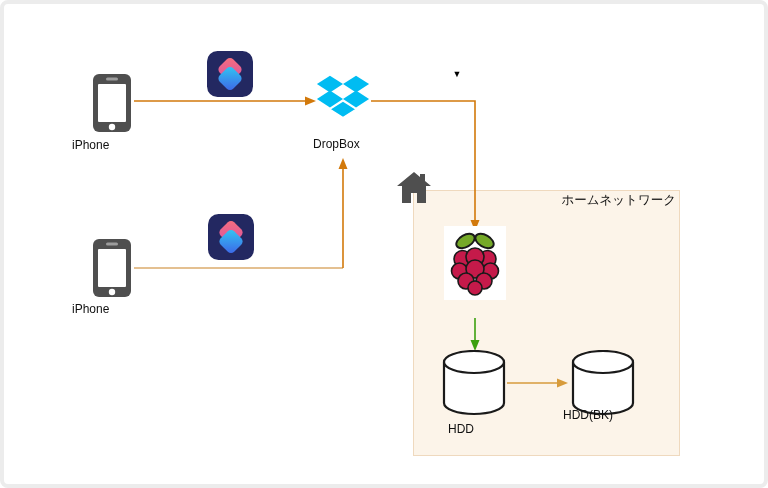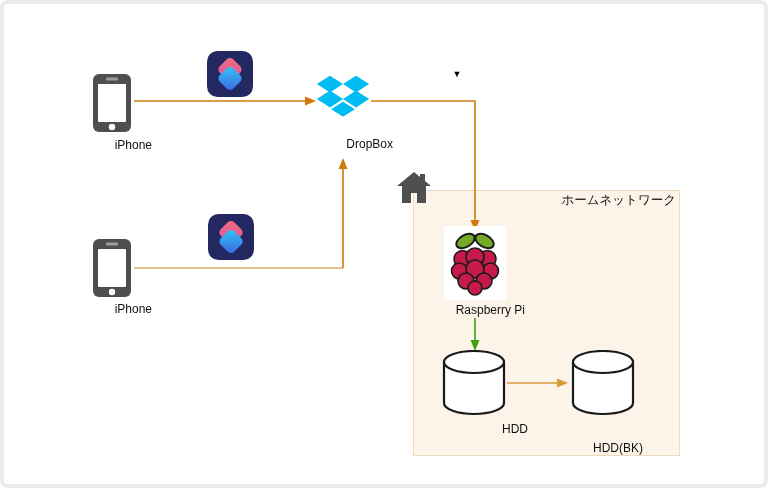--- a/index.html
+++ b/index.html
@@ -10,22 +10,22 @@
   .home-box{position:absolute;left:413px;top:190px;width:267px;height:266px;background:var(--box-fill,#fcf4e9);border:1px solid var(--box-border,#efd9be);box-sizing:border-box;z-index:1;}
   .connectors{position:absolute;left:0;top:0;z-index:2;pointer-events:none;}
   .conn-orange line,.conn-orange polyline{stroke:var(--arrow-orange,#d2790b);stroke-width:1.6;fill:none;}
   .conn-orange polygon{fill:var(--arrow-orange,#d2790b);}
   .conn-tan line{stroke:var(--arrow-tan,#d79b3b);stroke-width:1.6;}
   .conn-tan polygon{fill:var(--arrow-tan,#d79b3b);}
   .tan-light{stroke:var(--arrow-tan-light,#dbab6c) !important;}
   .conn-green line{stroke:var(--arrow-green,#3ba00f);stroke-width:1.6;}
   .conn-green polygon{fill:var(--arrow-green,#3ba00f);}
   .icon-layer{z-index:3;}
-  .label{position:absolute;font-size:12px;line-height:1.25;color:var(--text,#111);text-align:right;z-index:4;white-space:nowrap;}
-  .home-label{font-size:12.5px;}
+  .label{position:absolute;font-size:12px;line-height:1.25;color:var(--text,#111);text-align:left;z-index:4;white-space:nowrap;}
+  .home-label{text-align:right;font-size:12.5px;}
   .collapse-marker{position:absolute;left:450px;top:69px;width:14px;font-size:9px;color:#000;text-align:center;z-index:4;}
   .rasp-bg{position:absolute;left:444px;top:226px;width:62px;height:74px;background:#fff;z-index:3;}
   .phone-body{fill:var(--icon-gray,#4f4f4f);}
   .phone-screen{fill:#fff;}
   .phone-speaker{fill:#9d9d9d;}
   .home-icon-path{fill:var(--icon-gray,#4f4f4f);}
   .dropbox-shape{fill:var(--dropbox-blue,#00bcf2);}
   .leaf{fill:var(--leaf,#75a928);stroke:var(--outline,#1a1a1a);stroke-width:2;}
   .berry{fill:var(--berry,#c51a4a);stroke:var(--outline,#1a1a1a);stroke-width:1.6;}
   .cyl{stroke:var(--outline,#1a1a1a);stroke-width:2.2;fill:#fff;}
@@ -143,26 +143,25 @@
     </svg>
 
   <svg class="abs icon-layer" style="left:397px;top:172px" width="34" height="31">
       <use href="#sym-home"></use>
     </svg>
 
   <div class="rasp-bg"></div>
   <svg class="abs icon-layer" style="left:445px;top:228px" width="60" height="70">
       <use href="#sym-raspberry"></use>
     </svg>
-  <div class="label" style="left:425px;top:303px;width:100px">Raspberry Pi</div>
 
   <svg class="abs icon-layer" style="left:442px;top:350px" width="64" height="66">
       <use href="#sym-cylinder"></use>
     </svg>
   <div class="label" style="left:448px;top:422px;width:80px">HDD</div>
 
   <svg class="abs icon-layer" style="left:571px;top:350px" width="64" height="66">
       <use href="#sym-cylinder"></use>
     </svg>
-  <div class="label" style="left:563px;top:441px;width:80px">HDD(BK)</div>
+  <div class="label" style="left:563px;top:408px;width:80px">HDD(BK)</div>
 
   <div class="frame-border"></div>
 </div>
 
 </body></html>

